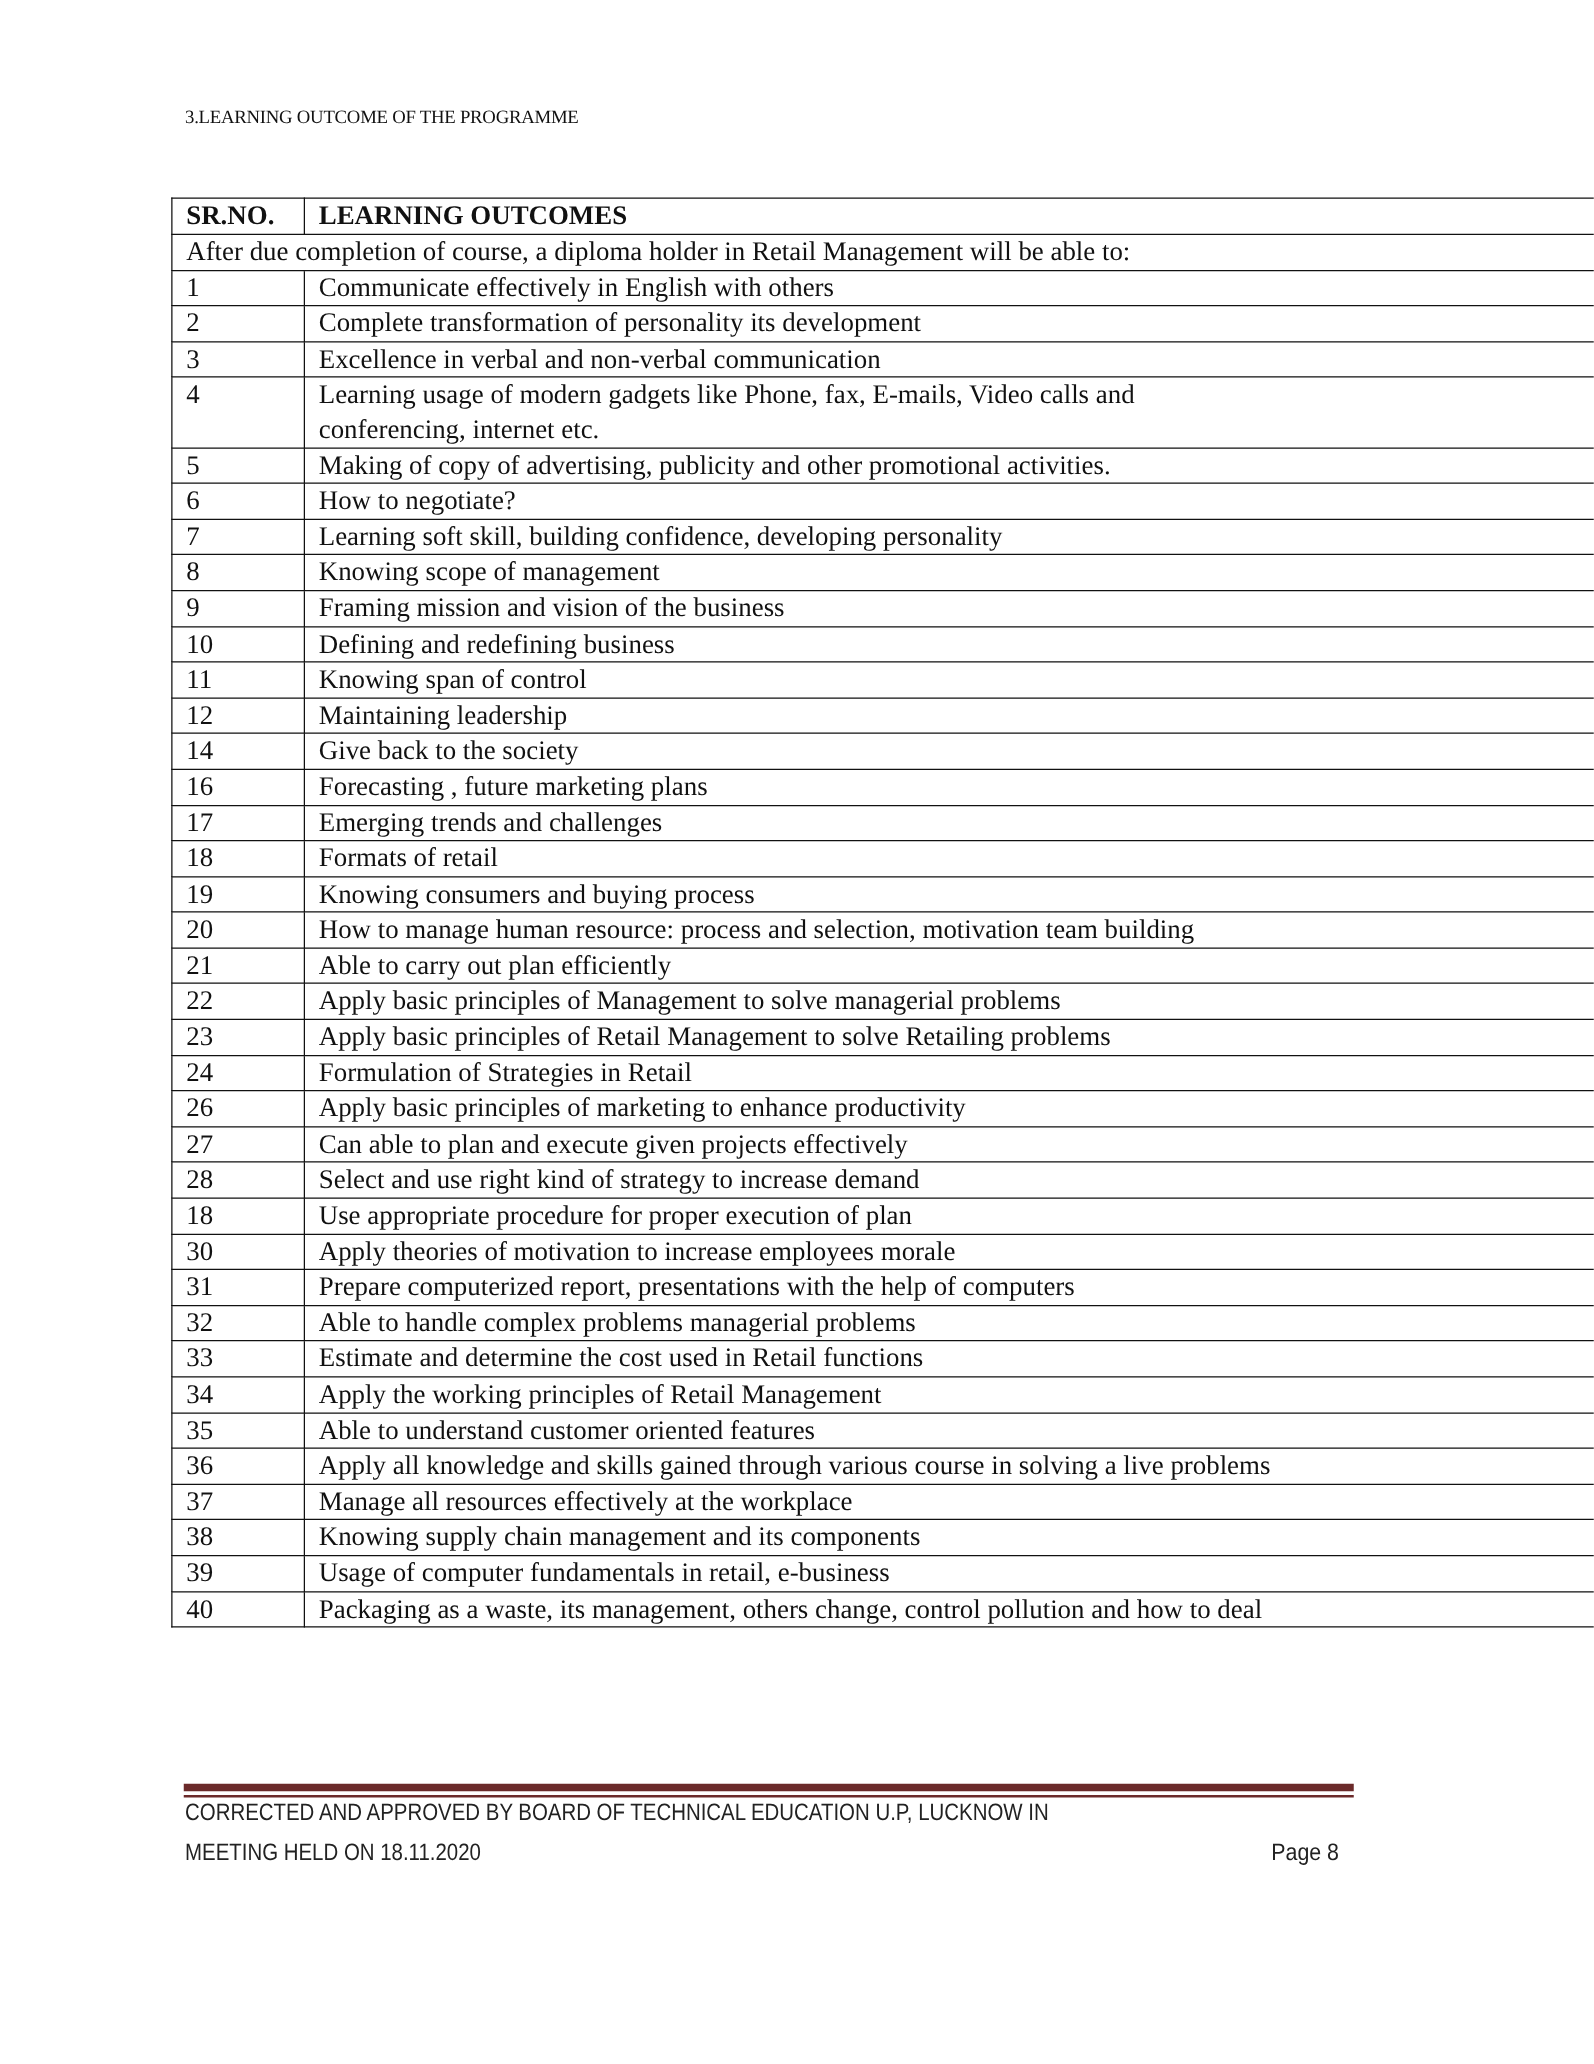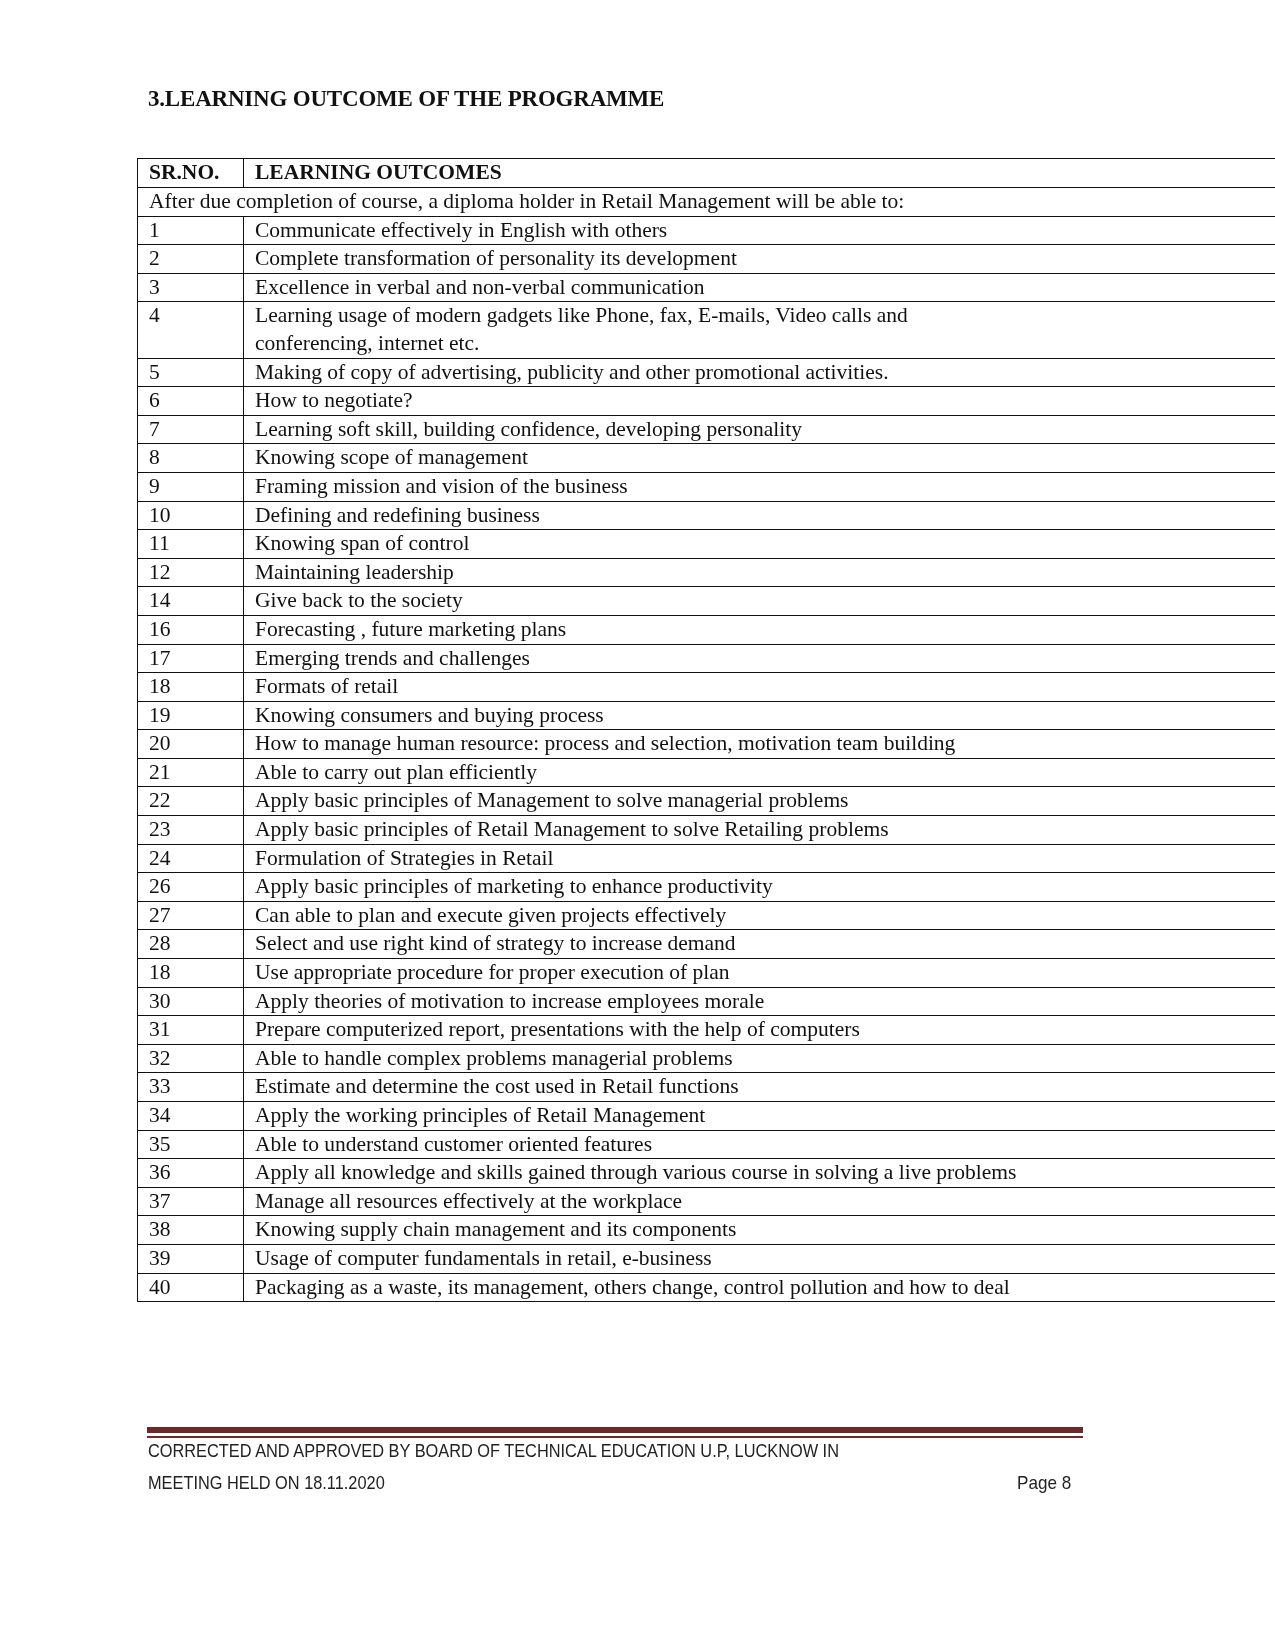--- a/index.html
+++ b/index.html
@@ -1,18 +1,18 @@
 <!DOCTYPE html>
 <html><head>
   <meta charset="utf-8">
   <style>
     html, body { margin: 0; padding: 0; background: #ffffff; }
     body { width: 1275px; height: 1651px; position: relative; overflow: hidden;
            font-family: "Liberation Serif", "DejaVu Serif", serif; color: #111; }
-    .title { position: absolute; left: 148px; top: 86px; font-size: 23px; font-weight: bold;
+    .title { position: absolute; left: 148px; top: 86px; font-size: 15px; font-weight: normal;
              letter-spacing: -0.2px; white-space: nowrap; }
     table.lo { position: absolute; left: 137px; top: 158px; width: 1204px;
                border-collapse: collapse; table-layout: fixed; }
     table.lo td, table.lo th { border: 1.5px solid #111; padding: 0 0 0 11px; font-size: 21.5px;
                line-height: 27.6px; text-align: left; vertical-align: top; font-weight: normal;
                white-space: nowrap; overflow: visible; }
     table.lo th { font-weight: bold; height: 28px; }
     table.lo col.c1 { width: 106px; }
     .rule { position: absolute; left: 147px; top: 1427px; width: 936px; height: 6px; background: #6b2a2a; }
     .rule2 { position: absolute; left: 147px; top: 1436px; width: 936px; height: 1.5px; background: #6b2a2a; }

